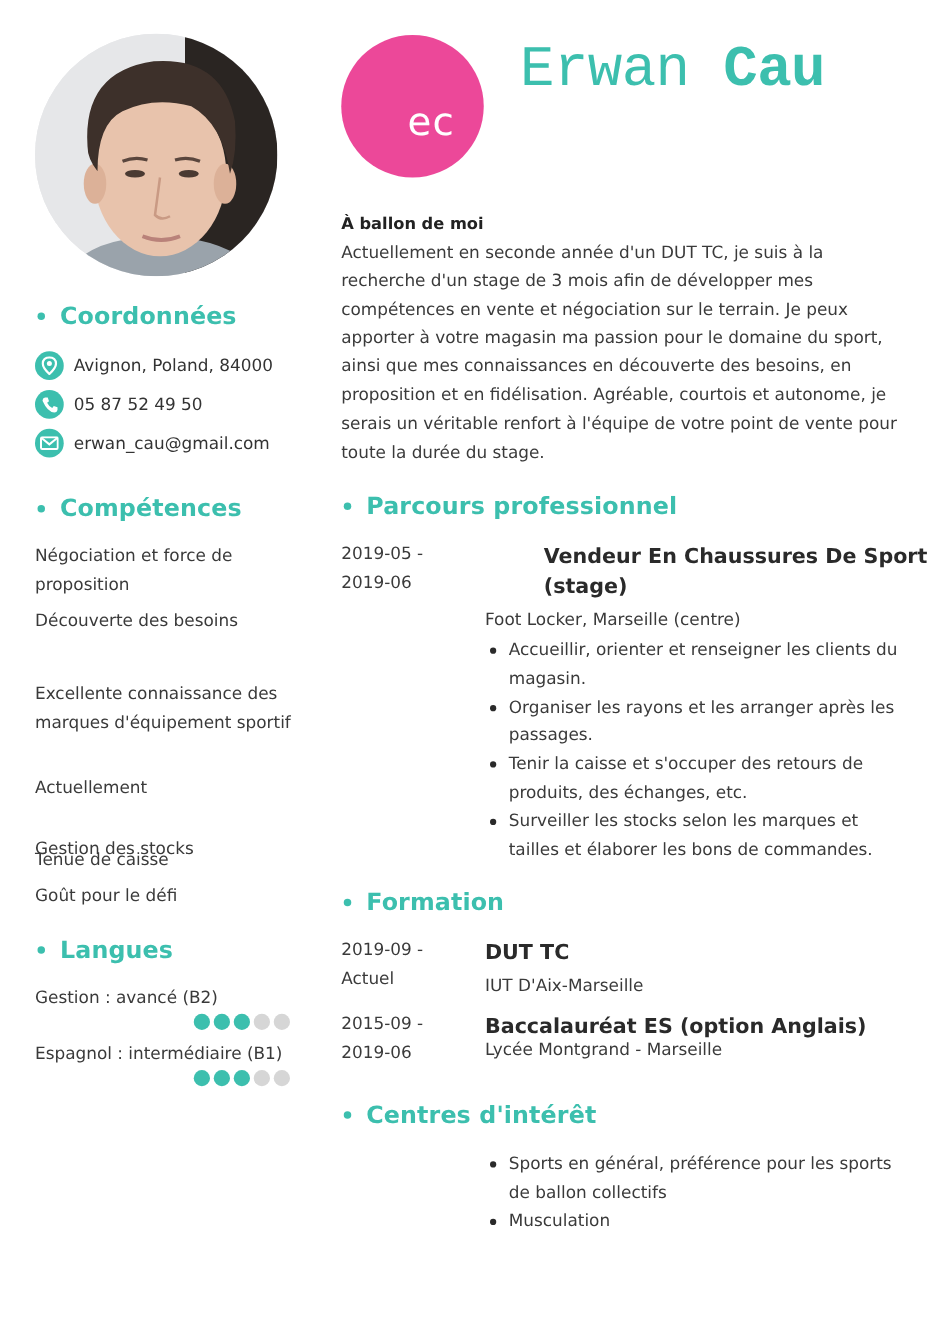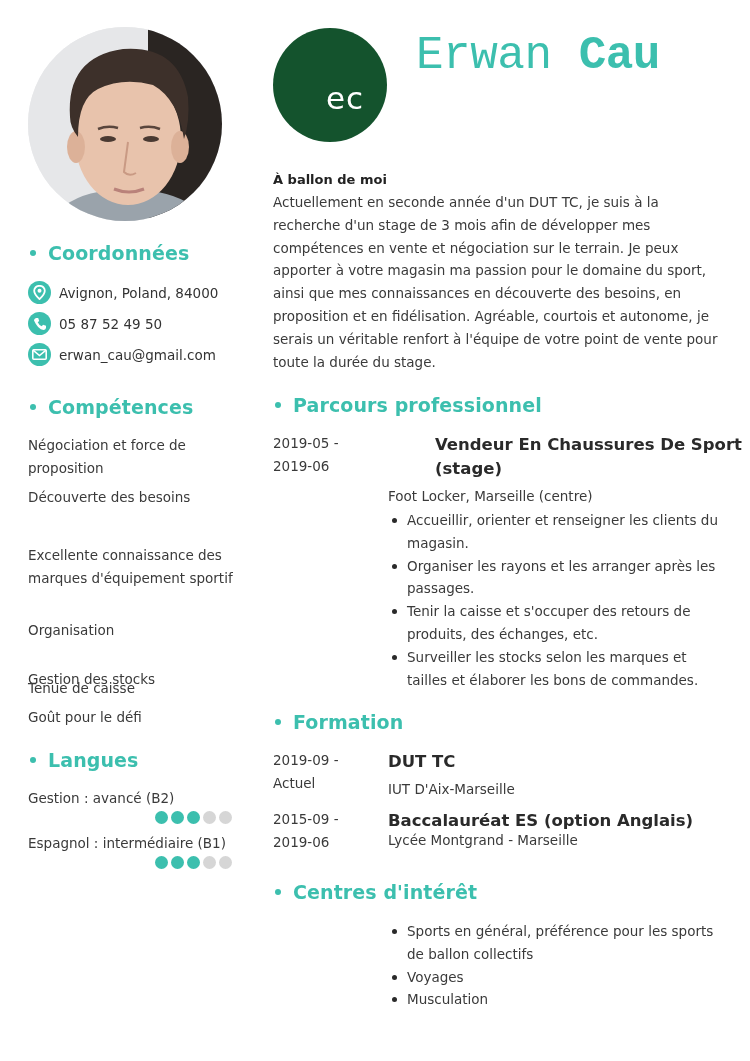--- a/index.html
+++ b/index.html
@@ -19,21 +19,21 @@
   .contact .ico { width: 23px; height: 23px; border-radius: 50%; background: #3cbfae; display: flex; align-items: center; justify-content: center; margin-right: 8px; }
 
   .skill { position: absolute; left: 28px; width: 215px; font-size: 13.5px; line-height: 23px; color: #3a3a3a; }
 
   .lang-label { position: absolute; left: 28px; font-size: 13.5px; color: #3a3a3a; }
   .dots { position: absolute; left: 155px; display: flex; gap: 3px; }
   .dots span { width: 13px; height: 13px; border-radius: 50%; background: #d6d6d6; display: block; }
   .dots span.on { background: #3cbfae; }
 
   
-  .mono { position: absolute; left: 0; top: 28px; width: 114px; height: 114px; border-radius: 50%; background: #14532d; }
+  .mono { position: absolute; left: 0; top: 28px; width: 114px; height: 114px; border-radius: 50%; background: #ec4899; }
   .mono span { position: absolute; left: 53px; top: 52px; color: #ffffff; font-size: 31px; font-weight: normal; letter-spacing: 1px; }
   .name { position: absolute; left: 143px; top: 30px; color: #3cbfae; font-size: 46px; white-space: nowrap; letter-spacing: -0.5px; font-family: Liberation Mono, monospace; }
   .name .first { font-weight: normal; }
   .name .last { font-weight: bold; }
 
   .about-title { position: absolute; left: 0; top: 172px; font-size: 13px; font-weight: bold; color: #222; }
   .about-text { position: absolute; left: 0; top: 191px; width: 450px; font-size: 13.5px; line-height: 22.8px; color: #3a3a3a; }
 
   .date { position: absolute; left: 0; font-size: 13.5px; line-height: 23px; color: #3a3a3a; width: 100px; }
   .job-title { position: absolute; left: 115px; width: 330px; font-size: 16.5px; font-weight: bold; line-height: 24px; color: #2a2a2a; }
@@ -100,21 +100,21 @@
   </div>
 
   <div class="sec-title" style="left:28px; top:396px;">
     <span class="dot"></span>
     <span>Compétences</span>
   </div>
 
   <div class="skill" style="top:434px;">Négociation et force de proposition</div>
   <div class="skill" style="top:486px;">Découverte des besoins</div>
   <div class="skill" style="top:544px;">Excellente connaissance des marques d'équipement sportif</div>
-  <div class="skill" style="top:619px;">Organisation</div>
+  <div class="skill" style="top:619px;">Actuellement</div>
   <div class="skill" style="top:668px;">Gestion des stocks</div>
   <div class="skill" style="top:677px;">Tenue de caisse</div>
   <div class="skill" style="top:706px;">Goût pour le défi</div>
 
   <div class="sec-title" style="left:28px; top:749px;">
     <span class="dot"></span>
     <span>Langues</span>
   </div>
 
   <div class="lang-label" style="top:790px;">Gestion : avancé (B2)</div>
@@ -187,16 +187,15 @@
   <div class="job-title" style="top:809px;">Baccalauréat ES (option Anglais)</div>
   <div class="job-sub" style="top:832px;">Lycée Montgrand - Marseille</div>
 
   <div class="sec-title" style="left:0; top:881px;">
     <span class="dot"></span>
     <span>Centres d'intérêt</span>
   </div>
 
   <ul class="bul" style="top:920px;">
     <li>Sports en général, préférence pour les sports de ballon collectifs</li>
-    <li>Voyages</li>
     <li>Musculation</li>
   </ul>
 </div>
 
 </body></html>

